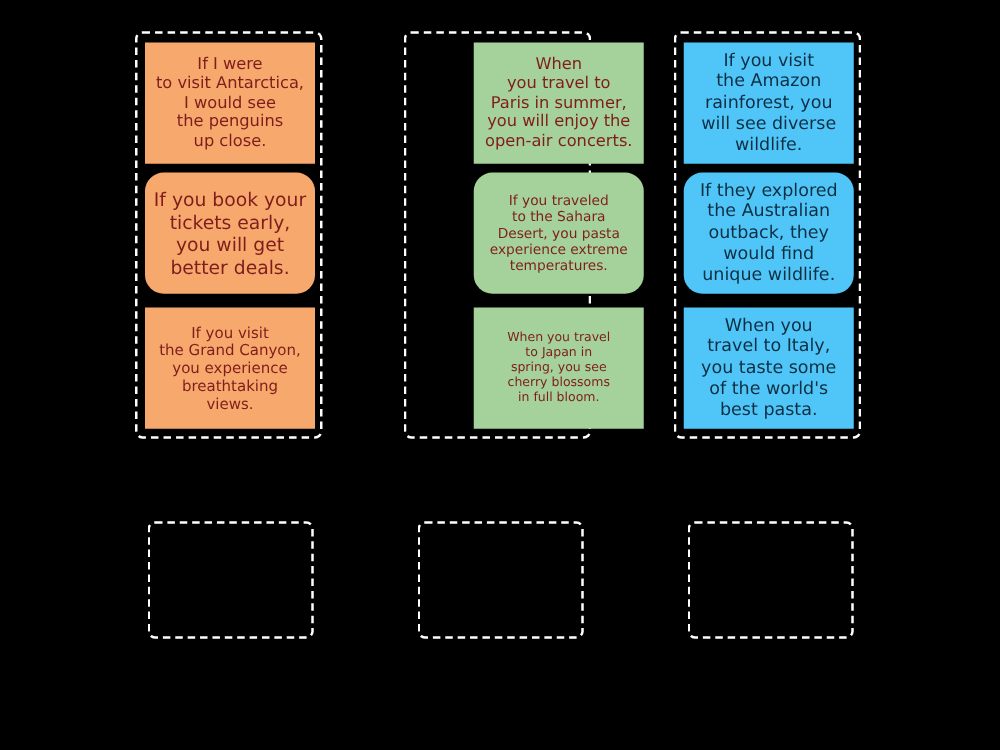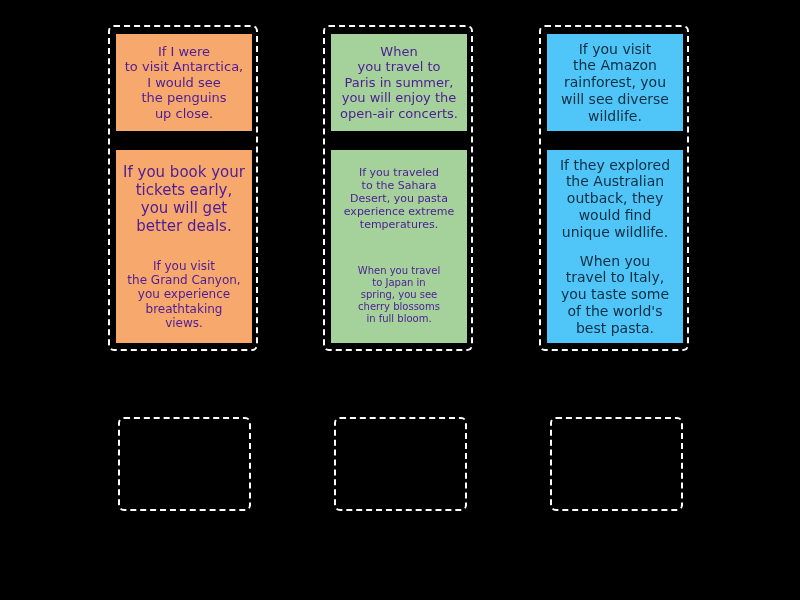--- a/index.html
+++ b/index.html
@@ -3,26 +3,26 @@
 <meta charset="utf-8">
 <style>
   html, body { margin: 0; padding: 0; background: #000; }
   body { width: 800px; height: 600px; position: relative; overflow: hidden;
          font-family: "DejaVu Sans", sans-serif; }
   .group { position: absolute; top: 25px; width: 150px; height: 326px;
            border: 2px dashed #fff; border-radius: 6px; box-sizing: border-box; }
   .card { position: absolute; left: 6px; width: 136px; height: 97px;
           display: flex; align-items: center; justify-content: center;
           text-align: center; box-sizing: border-box; padding: 2px 4px;
-          color: #4c1d95; line-height: 1.2; cursor: pointer; white-space: pre-line; }
-  .card.r0 { top: 7px; } .card.r1 { top: 123px; } .card.r2 { top: 219px; }
+          color: #7f1d1d; line-height: 1.2; cursor: pointer; white-space: pre-line; }
+  .card.r0 { top: 7px; } .card.r1 { top: 111px; border-radius: 15px; } .card.r2 { top: 219px; }
   .drop { position: absolute; top: 417px; width: 133px; height: 94px;
           border: 2px dashed #fff; border-radius: 6px; box-sizing: border-box; }
   .c-orange { background: #f7a86d; }
-  .c-green { background: #a5d19a; }
+  .c-green { background: #a5d19a; margin-left: 48px; }
   .c-blue { background: #4fc6f7; color: #0e2e44; }
 </style>
 </head>
 <body>
 
 <div class="group" style="left:108px;">
   <div class="card c-orange r0" style="font-size:13px;">If I were
 to visit Antarctica,
 I would see
 the penguins

